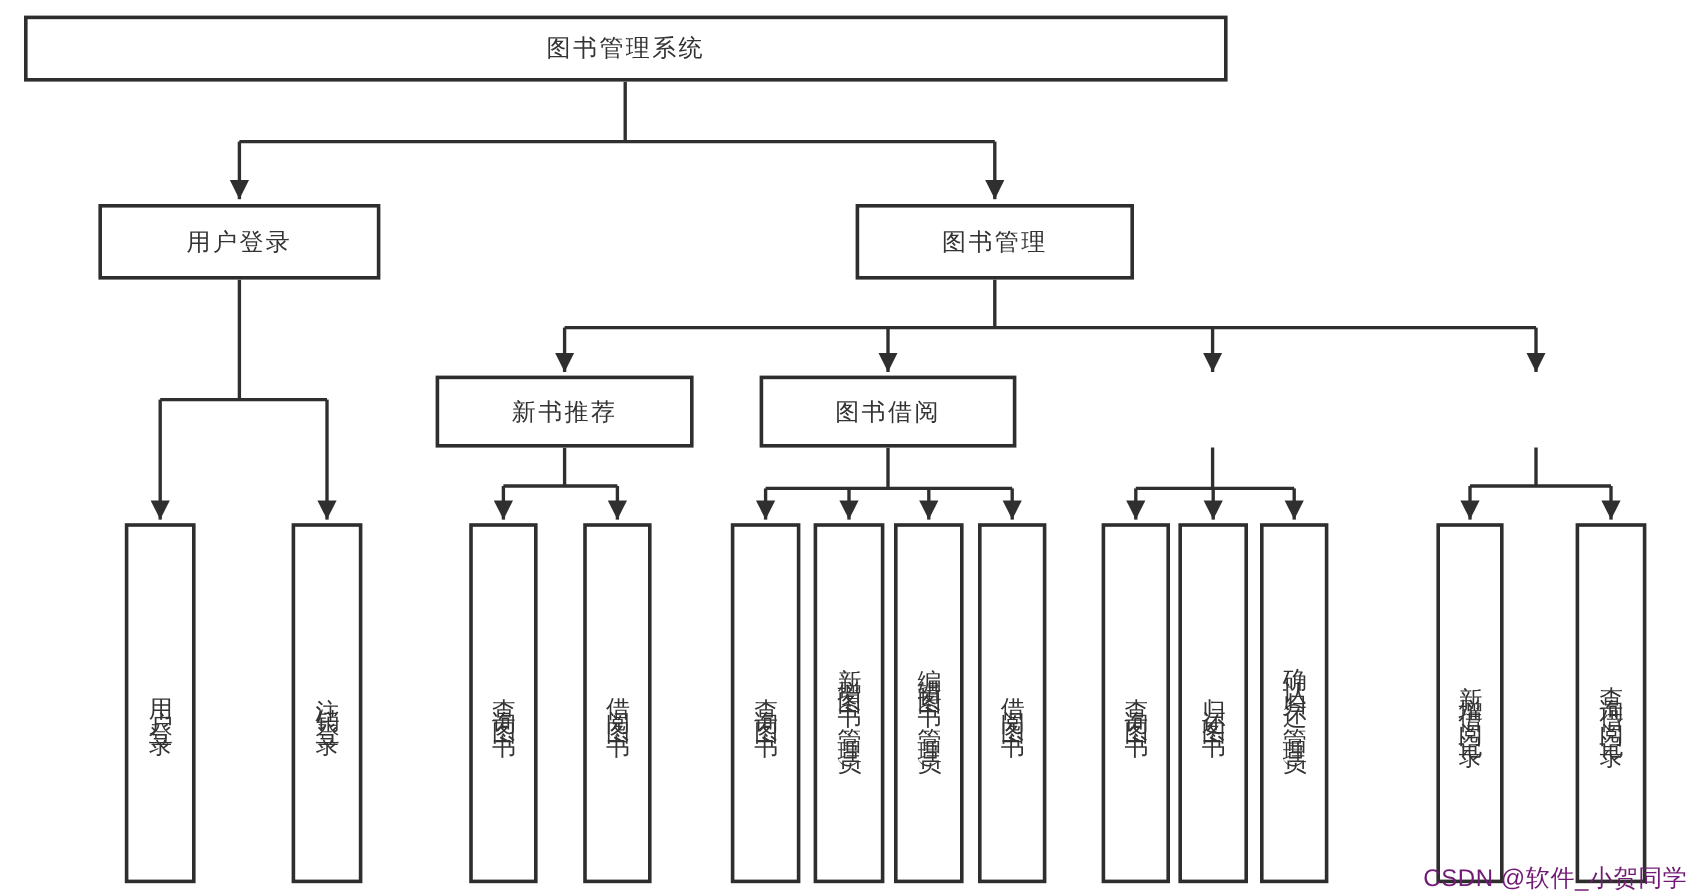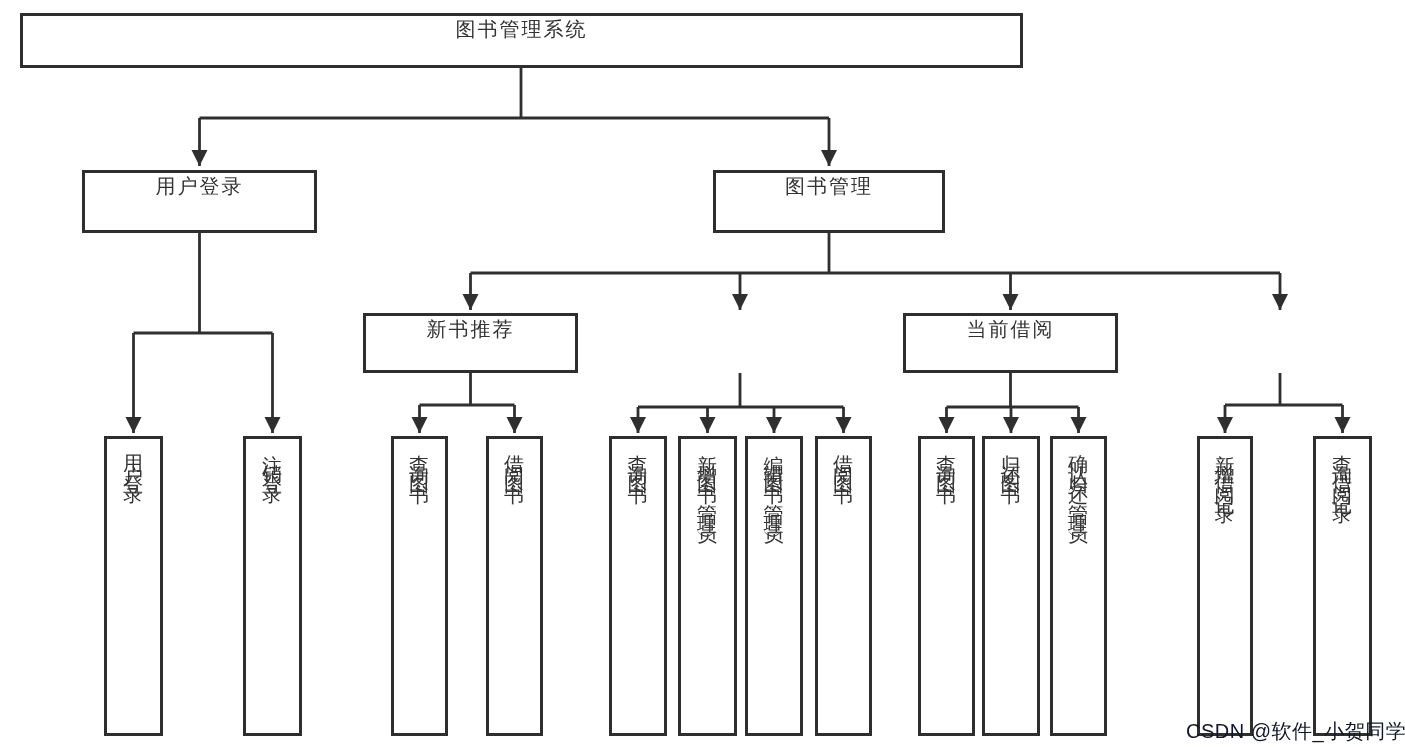--- a/index.html
+++ b/index.html
@@ -3,21 +3,21 @@
 <meta charset="utf-8">
 <style>
   html,body{margin:0;padding:0;background:#fff;}
   .canvas{
     position:relative;width:1405px;height:747px;background:#ffffff;
     font-family:"Liberation Sans",sans-serif;color:#333333;overflow:hidden;
   }
   .connectors{position:absolute;left:0;top:0;width:1405px;height:747px;z-index:0;}
   .box{
     position:absolute;background:#ffffff;border:3px solid #2e2e2e;box-sizing:border-box;
-    display:flex;align-items:flex-start;justify-content:center;z-index:1;
+    display:flex;align-items:center;justify-content:center;z-index:1;
   }
   .hlabel{font-size:20px;letter-spacing:2px;white-space:nowrap;}
   .vlabel{
     writing-mode:vertical-rl;text-orientation:mixed;
     font-size:20px;letter-spacing:10px;line-height:1;white-space:nowrap;
   }
   
   .n-root{left:20px;top:13px;width:1003px;height:55px;}
   
   .n-user-login{left:82px;top:170px;width:235px;height:63px;}
@@ -37,21 +37,21 @@
   .l-bb-2{left:678px;width:59px;}
   .l-bb-3{left:745px;width:58px;}
   .l-bb-4{left:815px;width:57px;}
   .l-cb-1{left:918px;width:57px;}
   .l-cb-2{left:982px;width:58px;}
   .l-cb-3{left:1050px;width:57px;}
   .l-br-1{left:1197px;width:56px;}
   .l-br-2{left:1313px;width:59px;}
   .watermark{
     position:absolute;left:1186px;top:718px;z-index:2;
-    color:#0f172a;font-size:20px;letter-spacing:0.5px;white-space:nowrap;
+    color:#701a75;font-size:20px;letter-spacing:0.5px;white-space:nowrap;
   }
 </style>
 </head>
 <body>
 
 <div class="canvas">
 
   <svg class="connectors" viewBox="0 0 1405 747" xmlns="http://www.w3.org/2000/svg">
     <defs>
       <marker id="arw" orient="auto" markerUnits="userSpaceOnUse" markerWidth="22" markerHeight="22" refX="16" refY="11">
@@ -97,22 +97,22 @@
   <div class="box n-user-login">
     <span class="hlabel">用户登录</span>
   </div>
   <div class="box n-book-mgmt">
     <span class="hlabel">图书管理</span>
   </div>
 
   <div class="box n-new-books">
     <span class="hlabel">新书推荐</span>
   </div>
-  <div class="box n-current-borrow">
-    <span class="hlabel">当前借阅</span>
+  <div class="box n-book-borrow">
+    <span class="hlabel">图书借阅</span>
   </div>
 
   <div class="box leaf l-ul-1">
     <span class="vlabel">用户登录</span>
   </div>
   <div class="box leaf l-ul-2">
     <span class="vlabel">注销登录</span>
   </div>
 
   <div class="box leaf l-nb-1">

